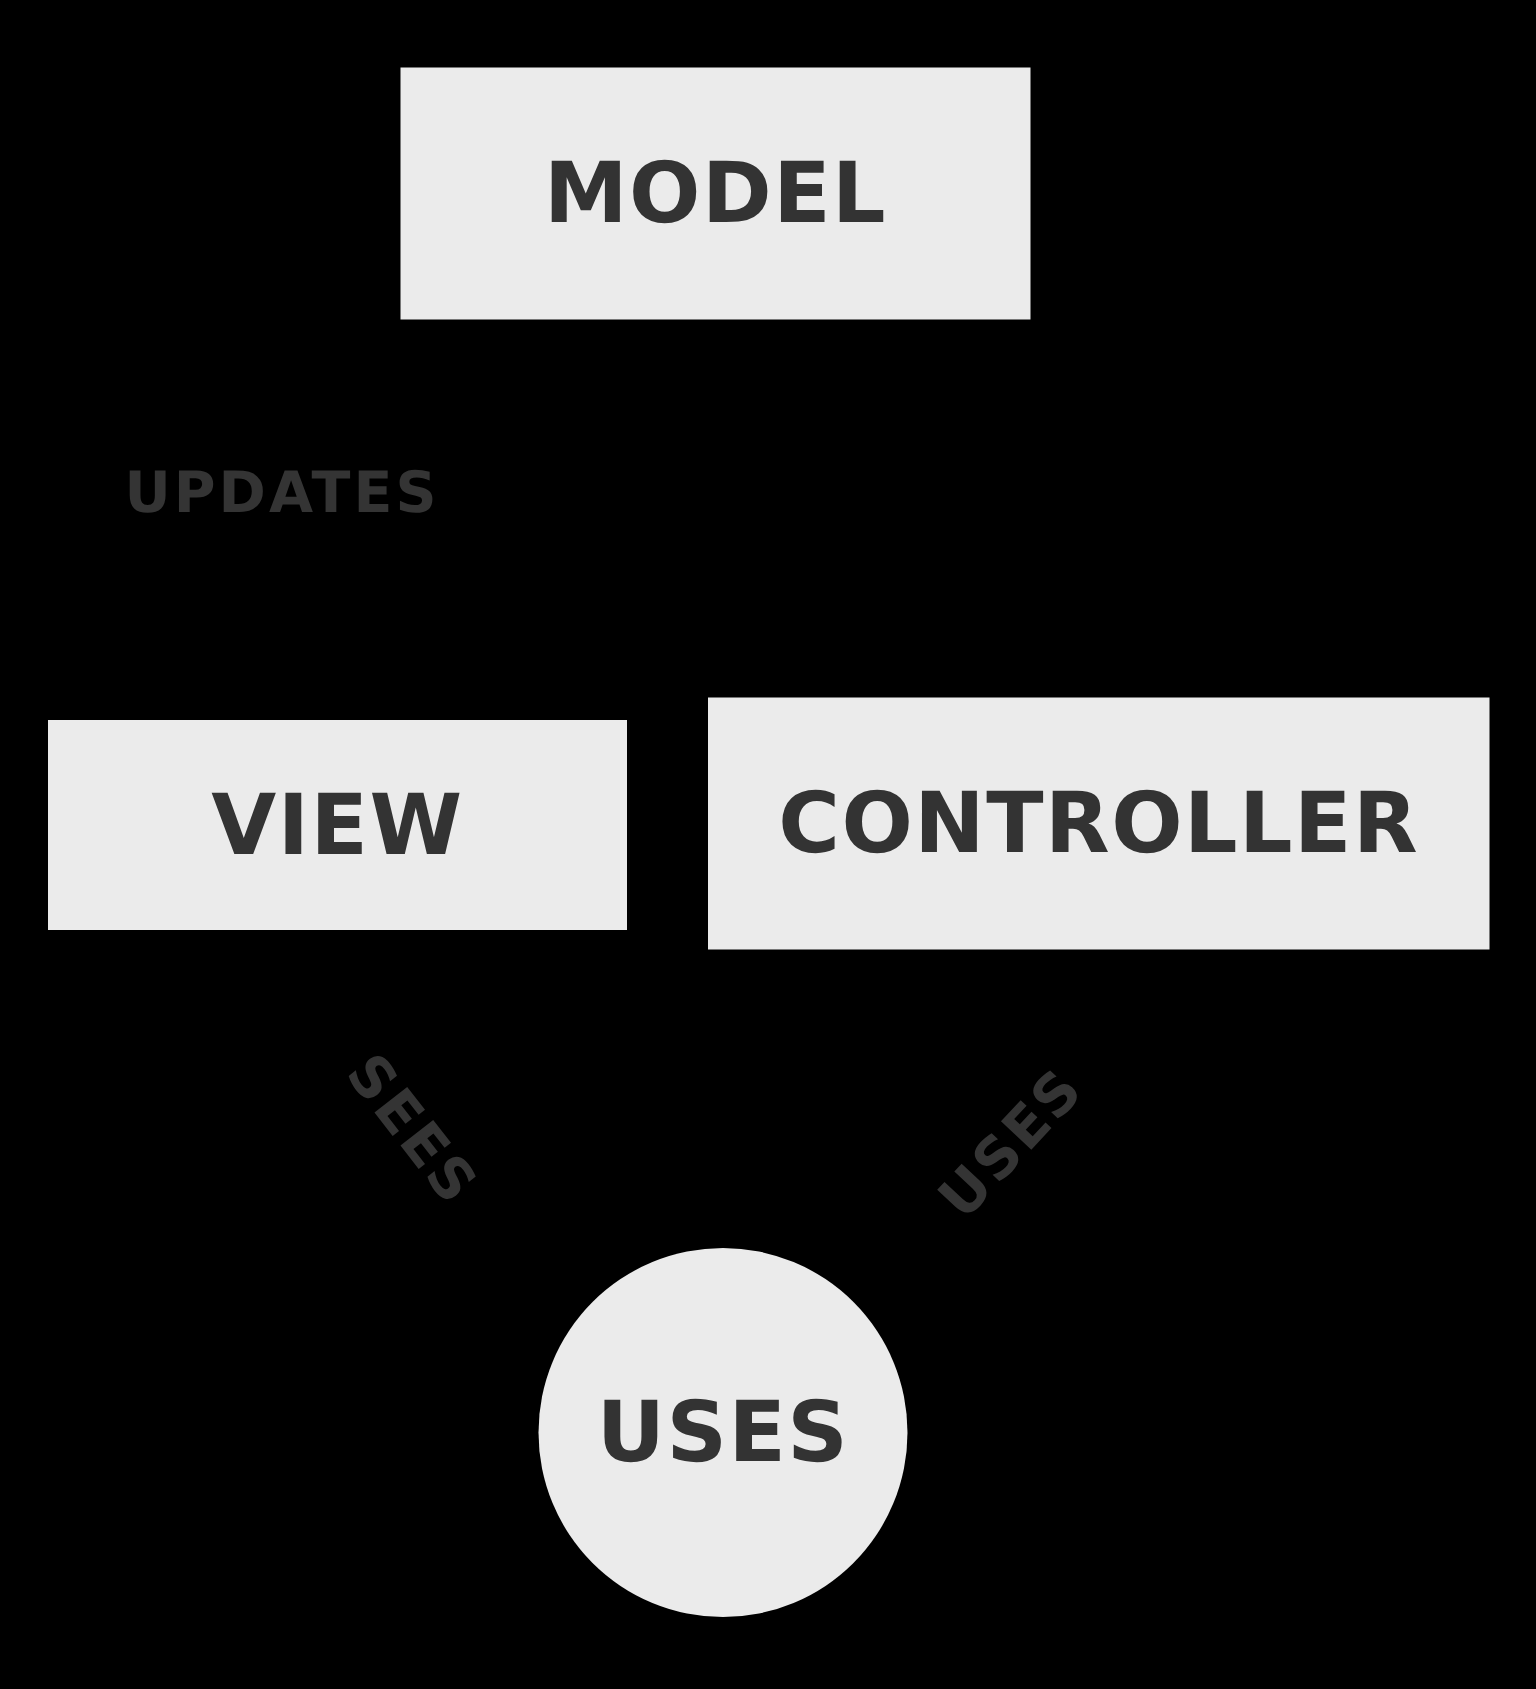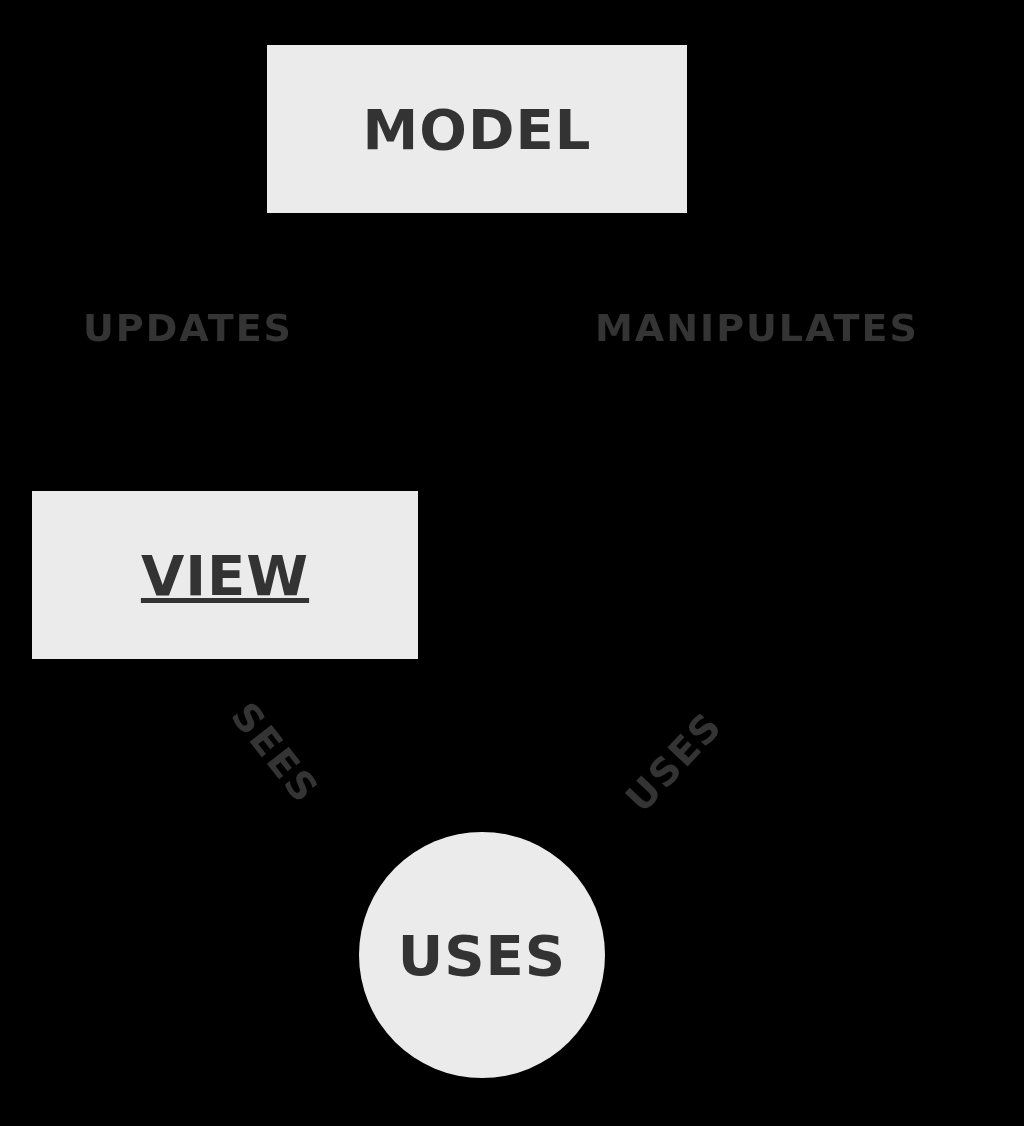--- a/index.html
+++ b/index.html
@@ -22,21 +22,21 @@
     color: var(--node-text, #333333);
     display: flex;
     align-items: center;
     justify-content: center;
     font-weight: bold;
     font-size: 56px;
     letter-spacing: 1px;
     user-select: none;
   }
   .node-model      { left: 267px; top: 45px;  width: 420px; height: 168px; }
-  .node-view       { left: 32px;  top: 491px; width: 386px; height: 168px; text-decoration: underline; }
+  .node-view       { left: 32px;  top: 480px; width: 386px; height: 140px; }
   .node-controller { left: 472px; top: 465px; width: 521px; height: 168px; }
   .node-user {
     left: 359px; top: 832px; width: 246px; height: 246px;
     border-radius: 50%;
   }
   .edge-label {
     position: absolute;
     color: var(--edge-text, #343434);
     font-weight: bold;
     font-size: 38px;
@@ -59,26 +59,28 @@
 <body>
 
 <div class="canvas">
 
   <div class="node node-model">
     <span>MODEL</span>
   </div>
 
   <div class="edge-label edge-updates">UPDATES</div>
 
-  <div class="edge-label edge-manipulates">MANIPULATES</div>
 
   <div class="node node-view">
     <span>VIEW</span>
   </div>
 
+  <div class="node node-controller">
+    <span>CONTROLLER</span>
+  </div>
 
   <div class="edge-label edge-sees">SEES</div>
 
   <div class="edge-label edge-uses">USES</div>
 
   <div class="node node-user">
     <span>USES</span>
   </div>
 
 </div>

